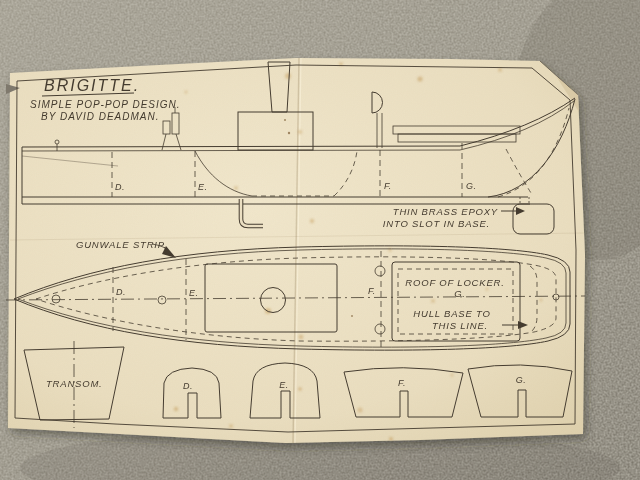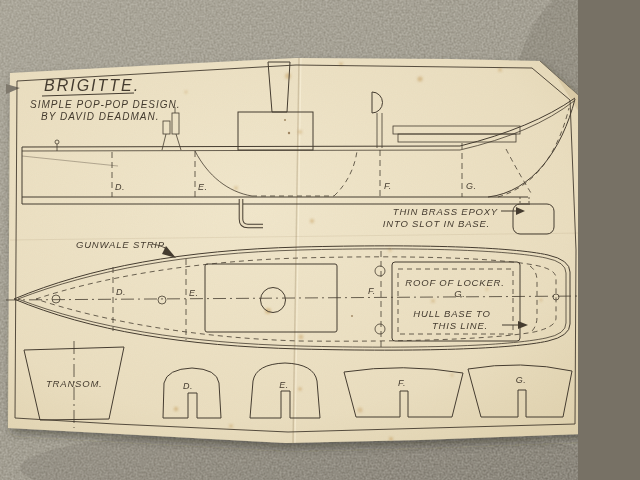--- a/index.html
+++ b/index.html
@@ -1,16 +1,16 @@
 <!DOCTYPE html>
 <html><head>
 <meta charset="utf-8">
 <style>
   html,body{margin:0;padding:0;background:#777165;}
-  .stage{position:relative;width:578px;height:480px;overflow:hidden;
+  .stage{position:relative;width:640px;height:480px;overflow:hidden;
          font-family:"Liberation Sans",sans-serif;}
   svg{position:absolute;left:0;top:0;}
   text{font-family:"Liberation Sans",sans-serif;font-style:italic;fill:#443b2f;}
   .ttl{font-size:16px;letter-spacing:2px;}
   .sub{font-size:10px;letter-spacing:1px;}
   .lbl{font-size:9px;letter-spacing:.5px;}
   .ann{font-size:9.5px;letter-spacing:.8px;}
   .ink{stroke:#453c30;fill:none;stroke-width:1;}
   .ink2{stroke:#453c30;fill:none;stroke-width:.8;}
   .dash{stroke-dasharray:5 4;}

